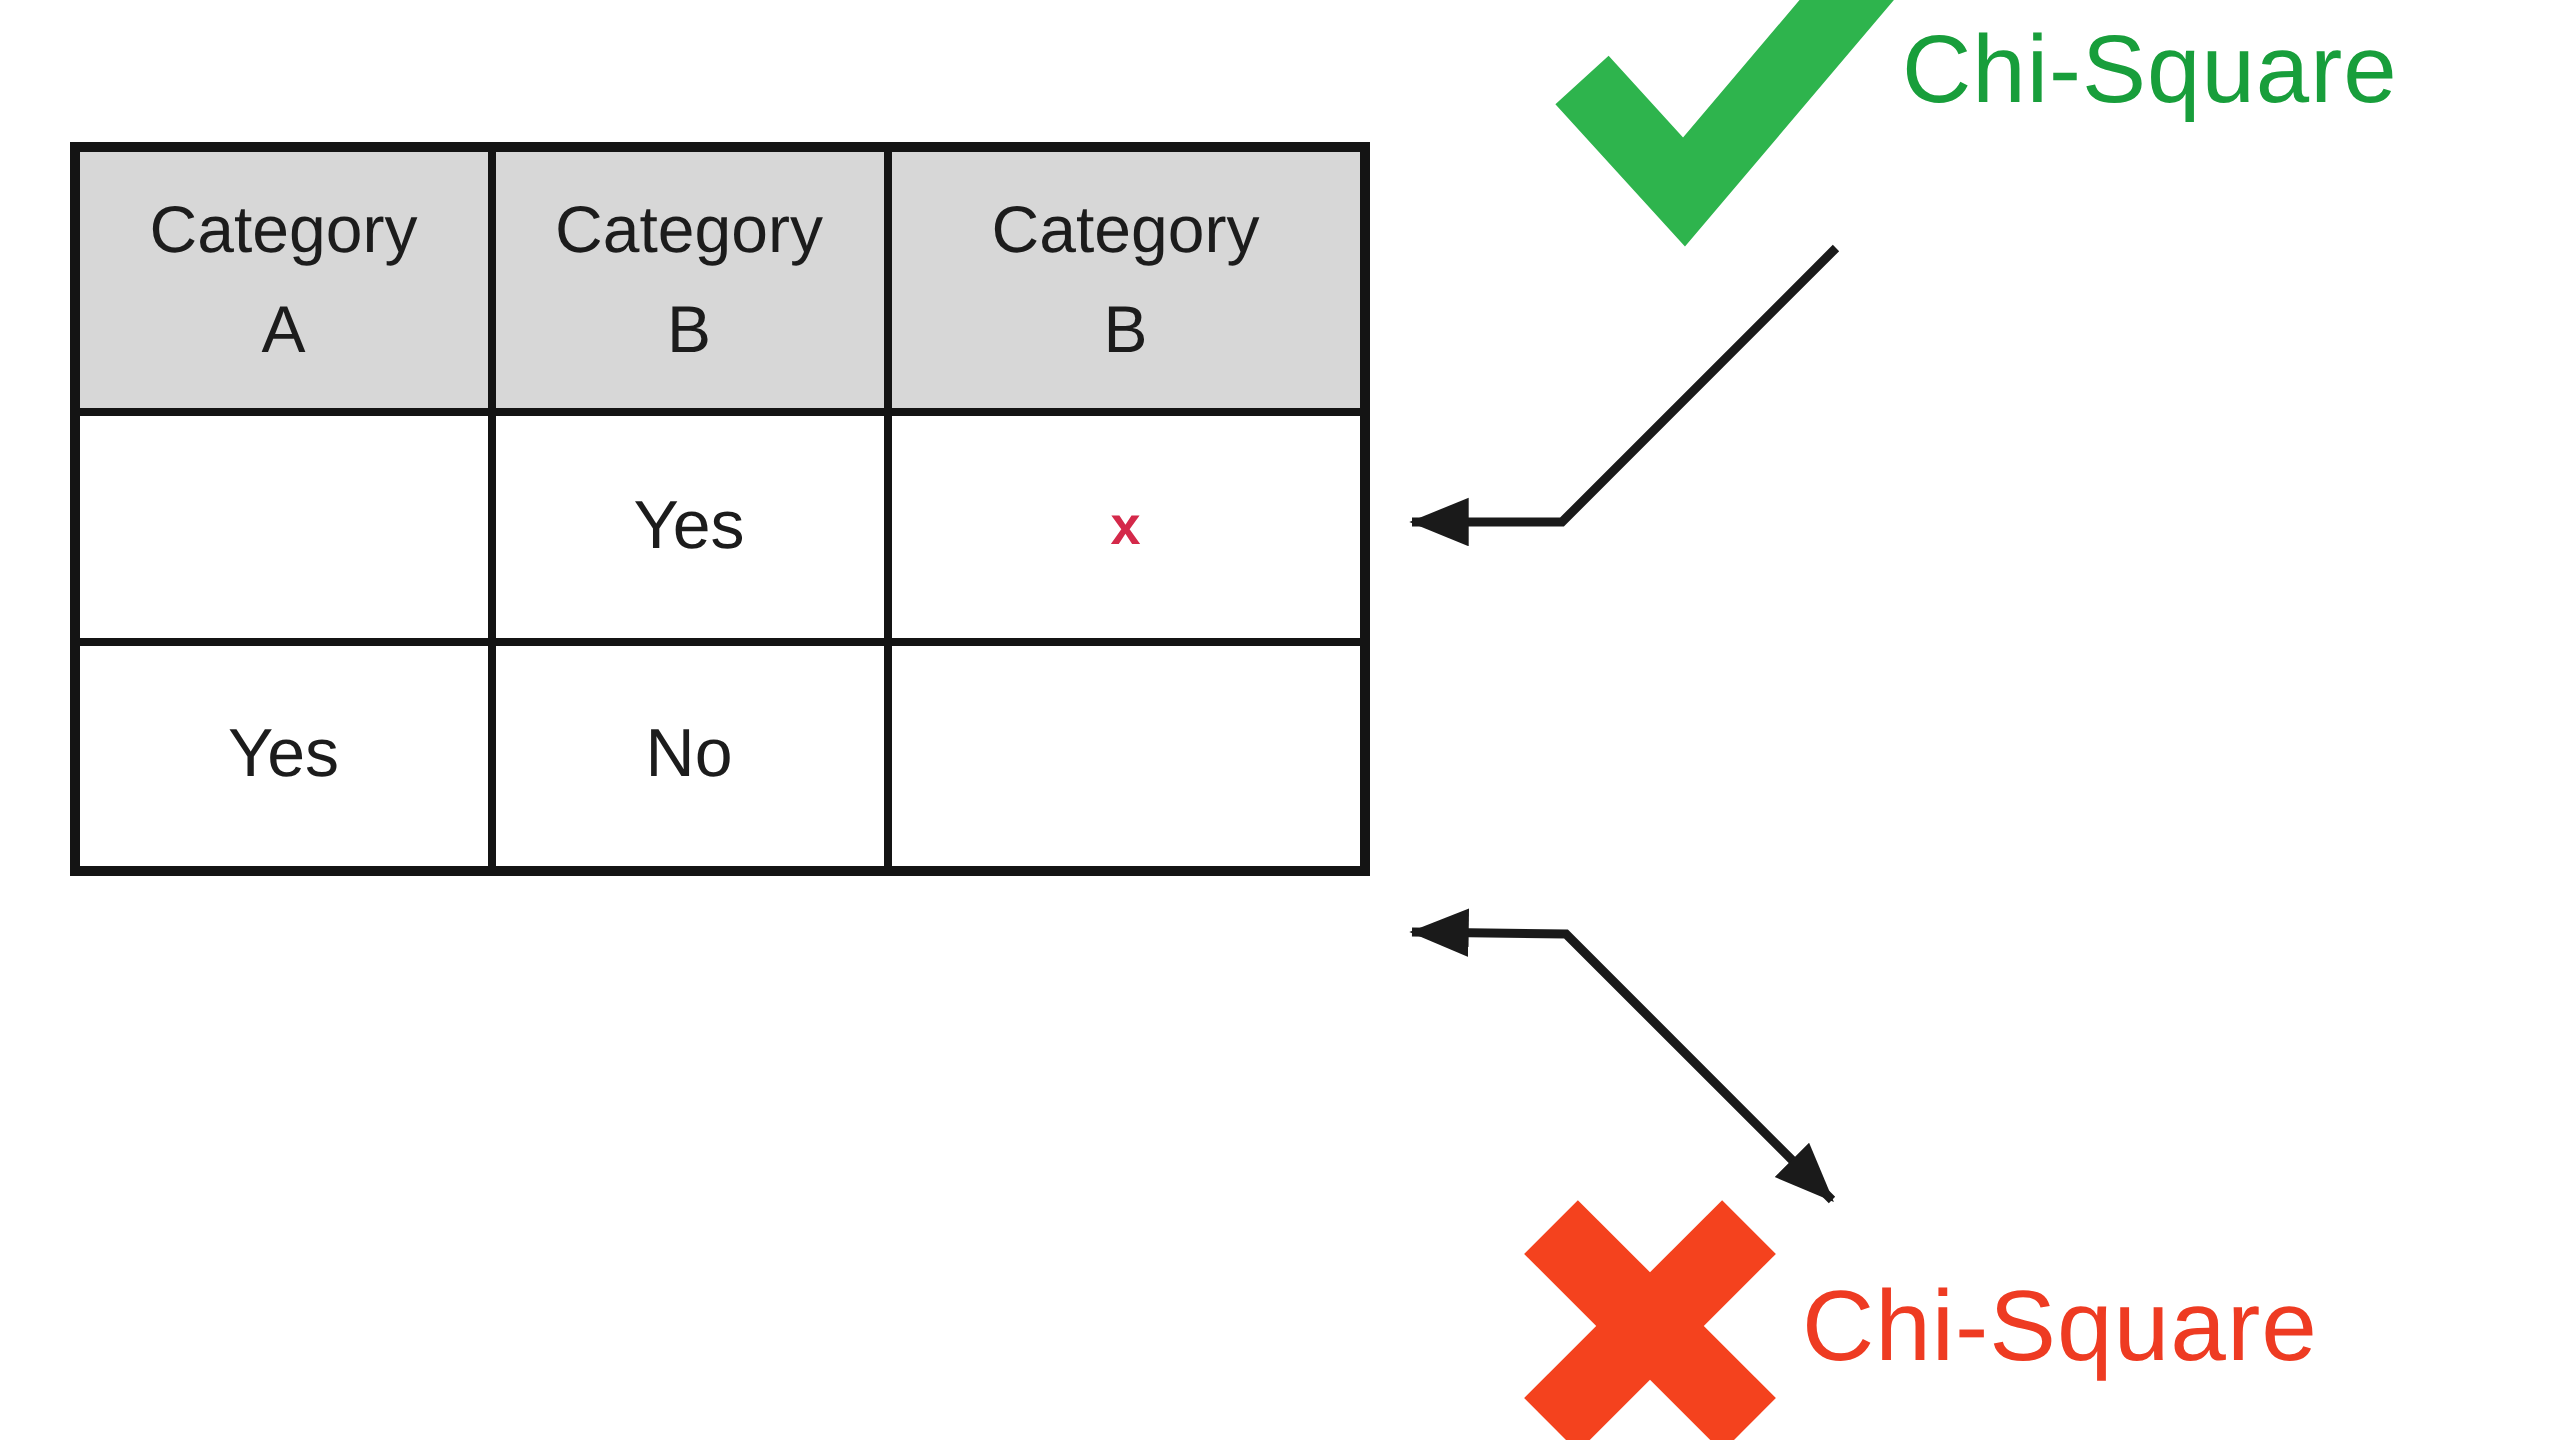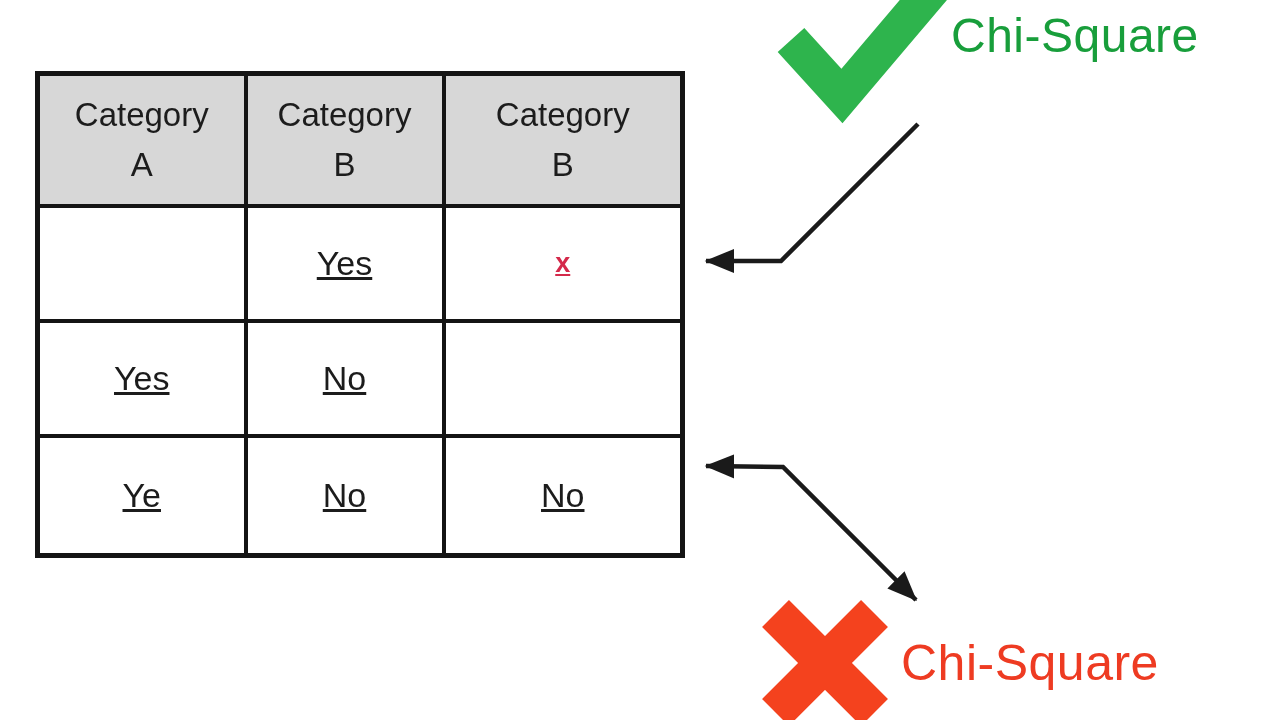--- a/index.html
+++ b/index.html
@@ -38,21 +38,20 @@
     background: var(--header-gray, #d7d7d7);
     font-weight: 400;
     font-size: 33px;
     line-height: 1.52;
   }
   table.ct th span { display: block; }
   table.ct td {
     background: #ffffff;
     font-size: 34px;
     font-weight: 400;
-    text-decoration: underline;
   }
   table.ct td.mark-x {
     color: var(--cell-x-red, #d4294a);
     font-size: 27px;
     font-weight: bold;
   }
 
   
   svg.overlay {
     position: absolute;
@@ -126,25 +125,20 @@
       <tr class="body-row">
         <td></td>
         <td>Yes</td>
         <td class="mark-x">x</td>
       </tr>
       <tr class="body-row">
         <td>Yes</td>
         <td>No</td>
         <td></td>
       </tr>
-      <tr class="body-row last">
-        <td>Ye</td>
-        <td>No</td>
-        <td>No</td>
-      </tr>
     </tbody>
   </table>
 
   <svg class="overlay" viewBox="0 0 1280 720" xmlns="http://www.w3.org/2000/svg">
     <defs>
       <marker id="ah" markerUnits="strokeWidth" markerWidth="7" markerHeight="5.6" refX="6.3" refY="2.7" orient="auto-start-reverse">
         <path class="arrowhead" d="M0,0 L6.6,2.7 L0,5.4 z"></path>
       </marker>
     </defs>
 

